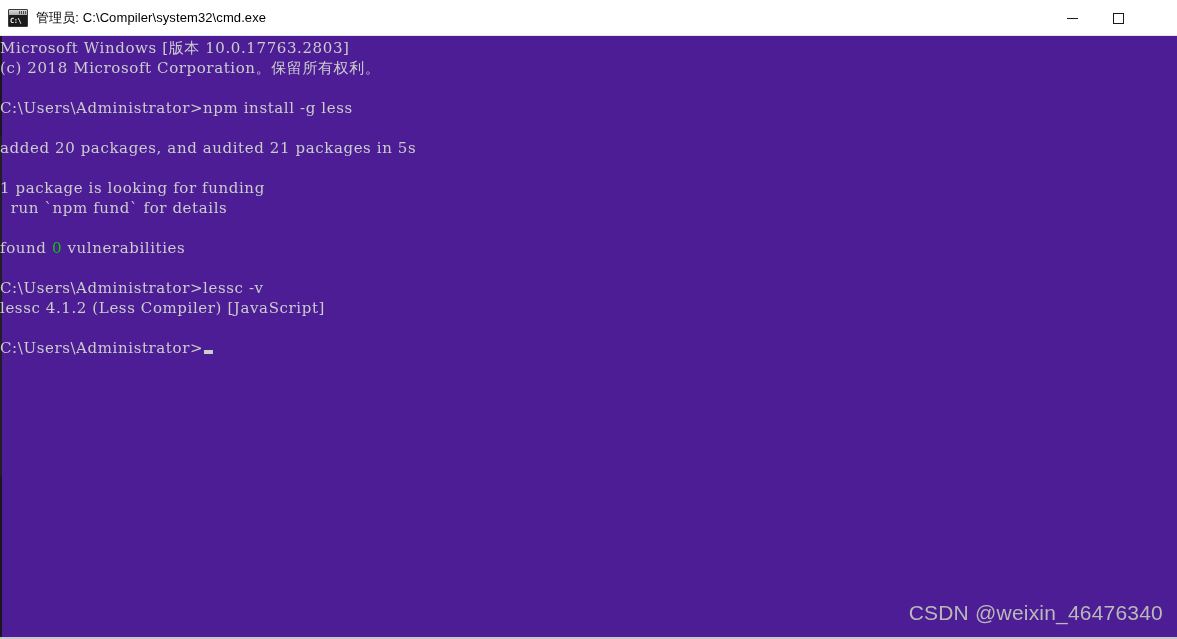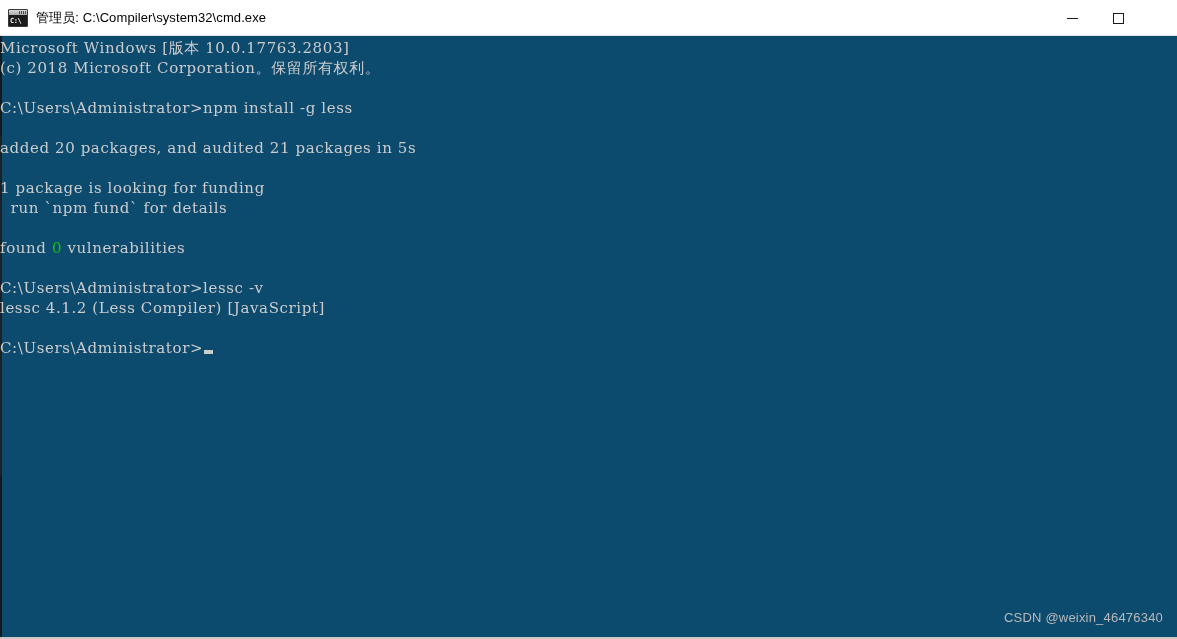--- a/index.html
+++ b/index.html
@@ -97,21 +97,21 @@
   .glyph-max {
     width: 11px; height: 11px;
     border: 1.4px solid #1a1a1a;
   }
   #spacer-right { width: 36px; height: 36px; }
 
   
   #console {
     position: relative;
     flex: 1 1 auto;
-    background: #0c4a6e;
+    background: #4c1d95;
     overflow: hidden;
   }
 
   
   #left-edge {
     position: absolute;
     left: 0; top: 0;
     width: 2px;
     height: 100%;
     background: linear-gradient(
@@ -149,21 +149,21 @@
     vertical-align: -1px;
     margin-left: 1px;
   }
 
   
   #watermark {
     position: absolute;
     right: 14px;
     bottom: 14px;
     font-family: "Liberation Sans", sans-serif;
-    font-size: 13px;
+    font-size: 21px;
     color: #b9b9b9;
     white-space: nowrap;
     letter-spacing: 0.2px;
   }
 
   #bottom-hairline {
     position: absolute;
     left: 0; right: 0; bottom: 0;
     height: 2px;
     background: #c9c9c9;

